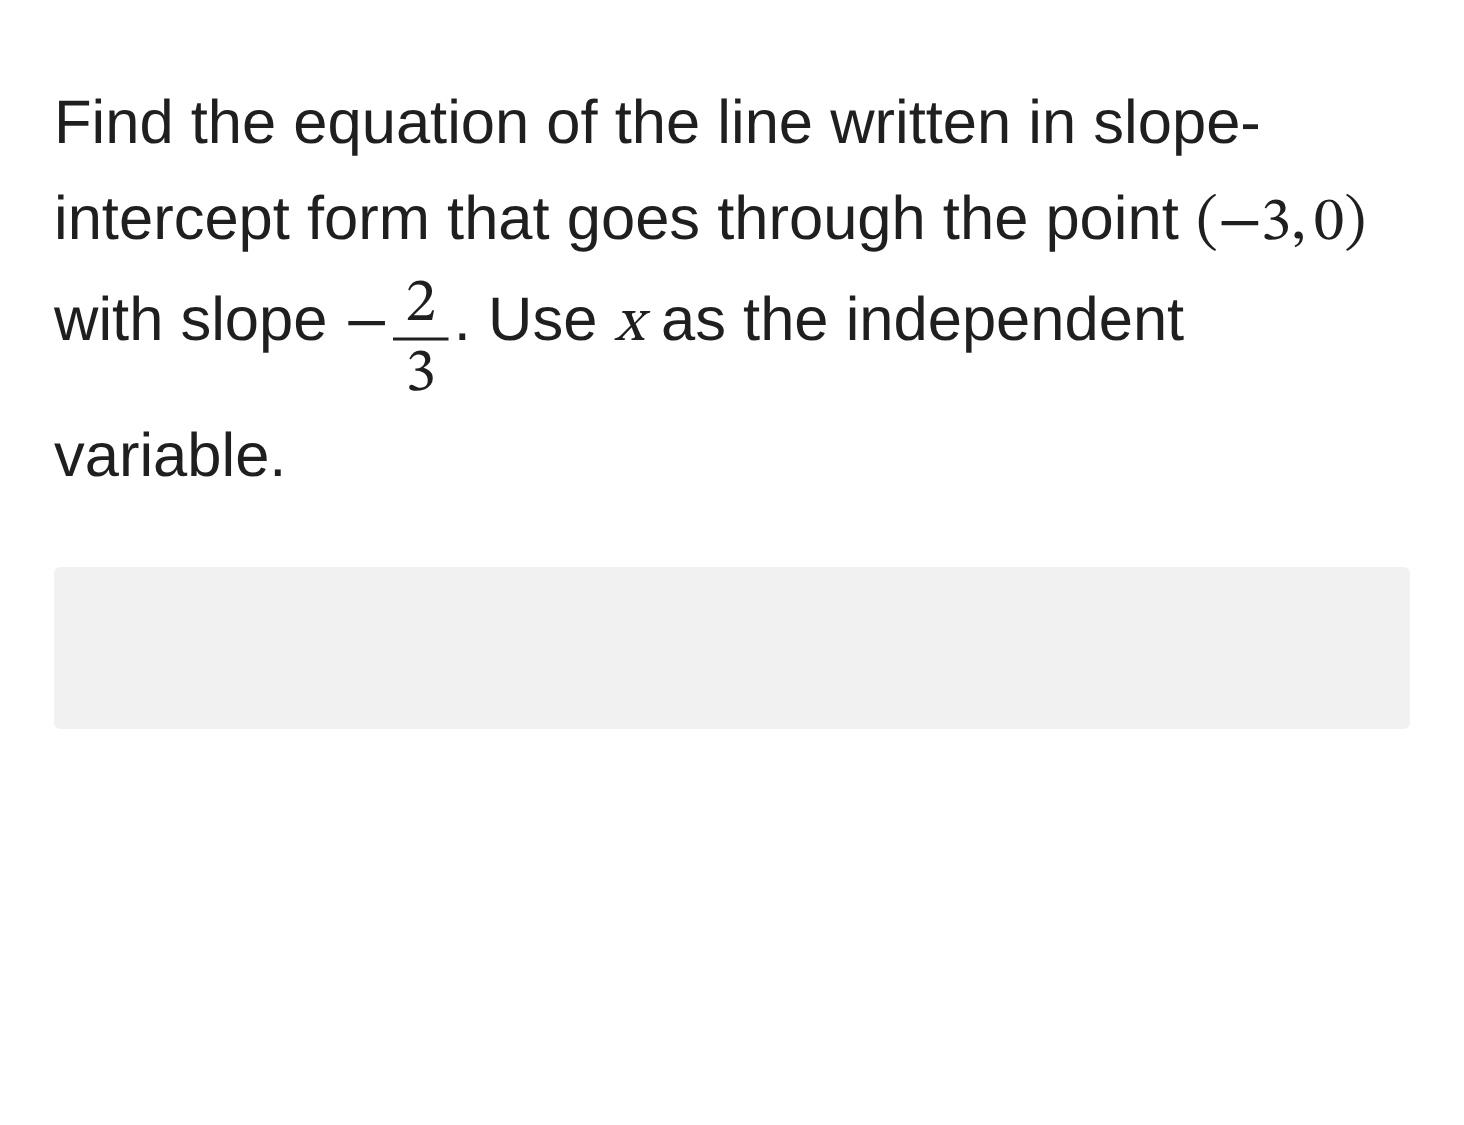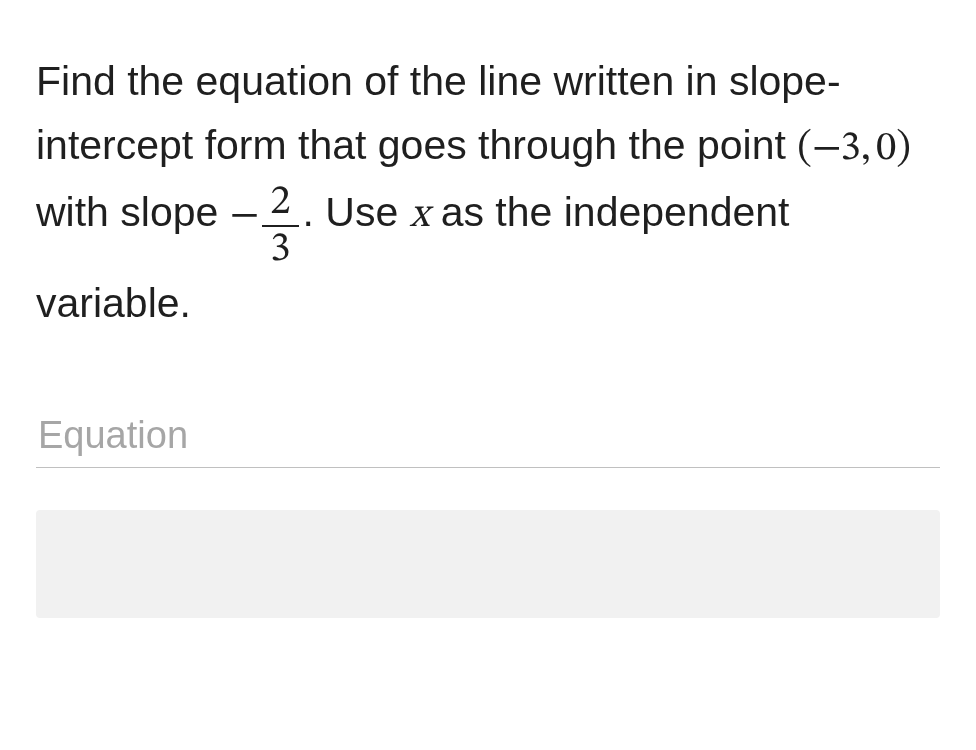--- a/index.html
+++ b/index.html
@@ -60,17 +60,16 @@
 </style>
 </head>
 <body>
 
 <div class="container">
 
   <p class="question">
     <span>Find the equation of the line written in slope-intercept form that goes through the point </span><span class="math-point"><span>(</span><span class="minus">−</span><span>3</span><span>, </span><span>0</span><span>)</span></span><span> with slope </span><span class="math-frac" style="white-space:nowrap;"><span class="minus">−</span><span class="frac"><span class="num">2</span><span class="den">3</span></span></span><span>. Use </span><span class="math-var">x</span><span> as the independent variable.</span>
   </p>
 
-  <input type="text" class="answer-input" placeholder="Equation" style="">
 
   <div class="feedback-box"></div>
 
 </div>
 
 </body></html>

